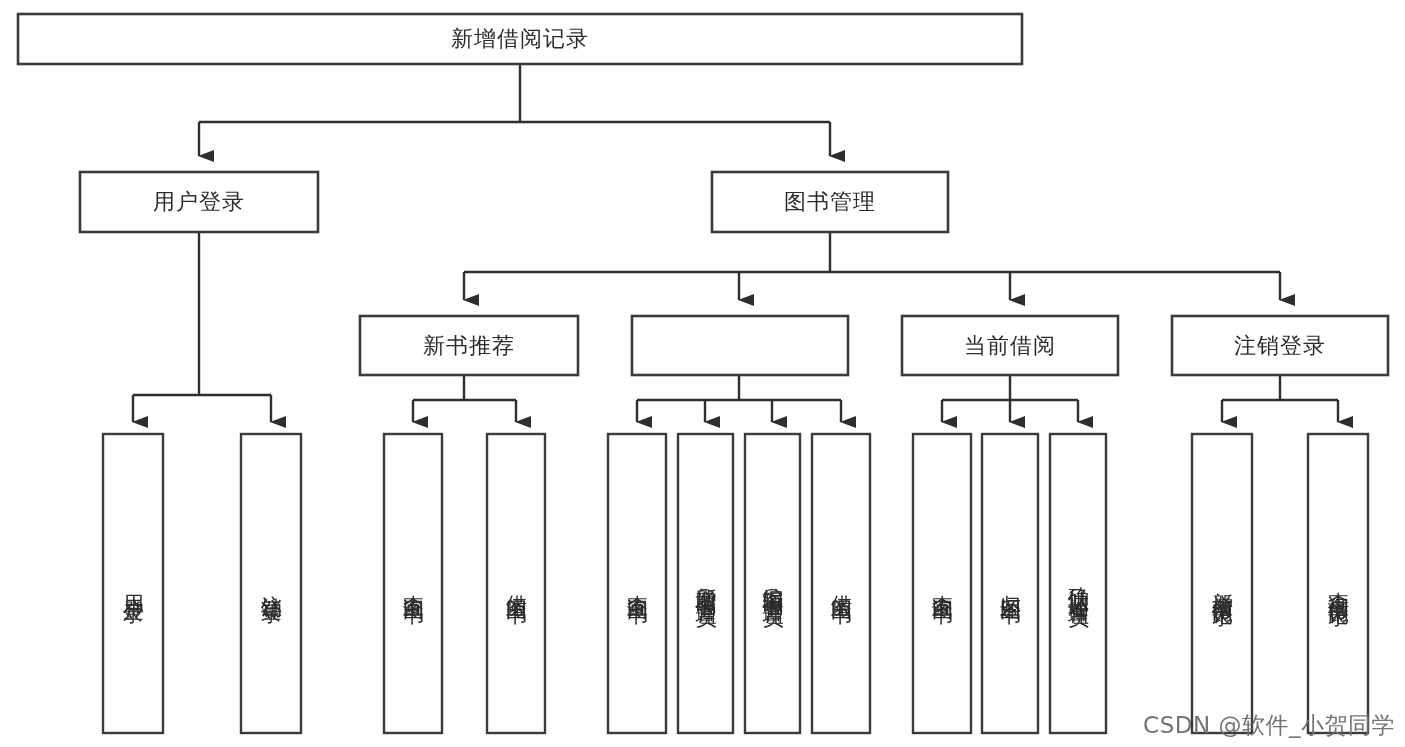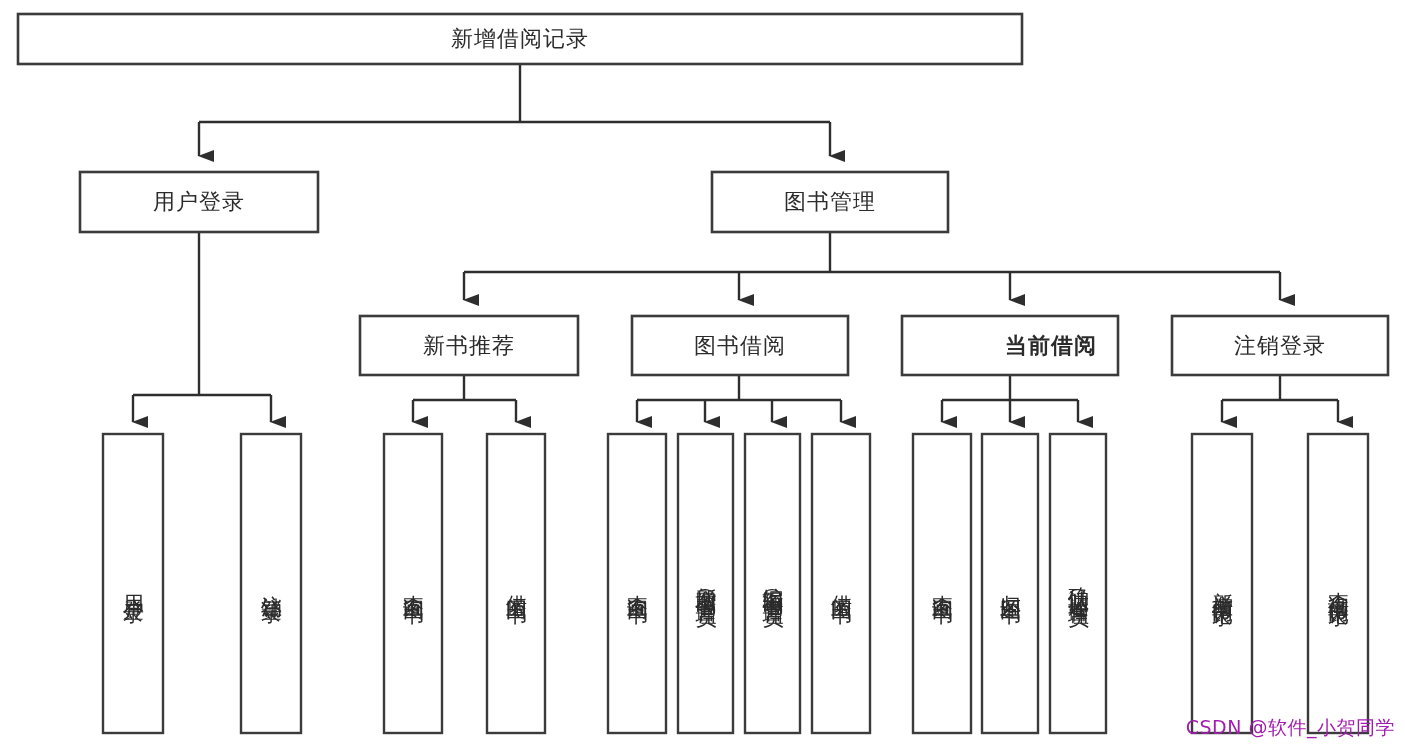--- a/index.html
+++ b/index.html
@@ -77,22 +77,22 @@
     font-size: 22px;
     color: #2b2b2b;
     white-space: nowrap;
     letter-spacing: 1px;
   }
   .watermark {
     position: absolute;
     right: 10px;
     bottom: 6px;
     font-family: "DejaVu Sans", "Liberation Sans", sans-serif;
-    font-size: 19px;
-    color: #a21caf;
+    font-size: 23px;
+    color: #737373;
     white-space: nowrap;
     letter-spacing: 0.5px;
     text-align: right;
   }
 </style>
 </head>
 <body>
 
 <div id="diagram-root">
 
@@ -187,25 +187,22 @@
   </div>
 
   <div class="hlabel-wrap" style="left:360px; top:316px; width:218px; height:59px;">
     <span class="hlabel-text">新书推荐</span>
   </div>
 
   <div class="hlabel-wrap" style="left:712px; top:172px; width:236px; height:60px;">
     <span class="hlabel-text">图书管理</span>
   </div>
 
-  <div class="hlabel-wrap" style="left:632px; top:316px; width:216px; height:59px;">
-    <span class="hlabel-text">图书借阅</span>
-  </div>
-
-  <div class="hlabel-wrap" style="left:943px; top:316px; width:216px; height:59px;font-weight:bold;">
+
+  <div class="hlabel-wrap" style="left:902px; top:316px; width:216px; height:59px;">
     <span class="hlabel-text">当前借阅</span>
   </div>
 
   <div class="hlabel-wrap" style="left:1172px; top:316px; width:216px; height:59px;">
     <span class="hlabel-text">注销登录</span>
   </div>
 
   <div class="vlabel-wrap" style="left:103px; top:434px; width:60px; height:299px;">
     <span class="vlabel-text">用户登录</span>
   </div>

